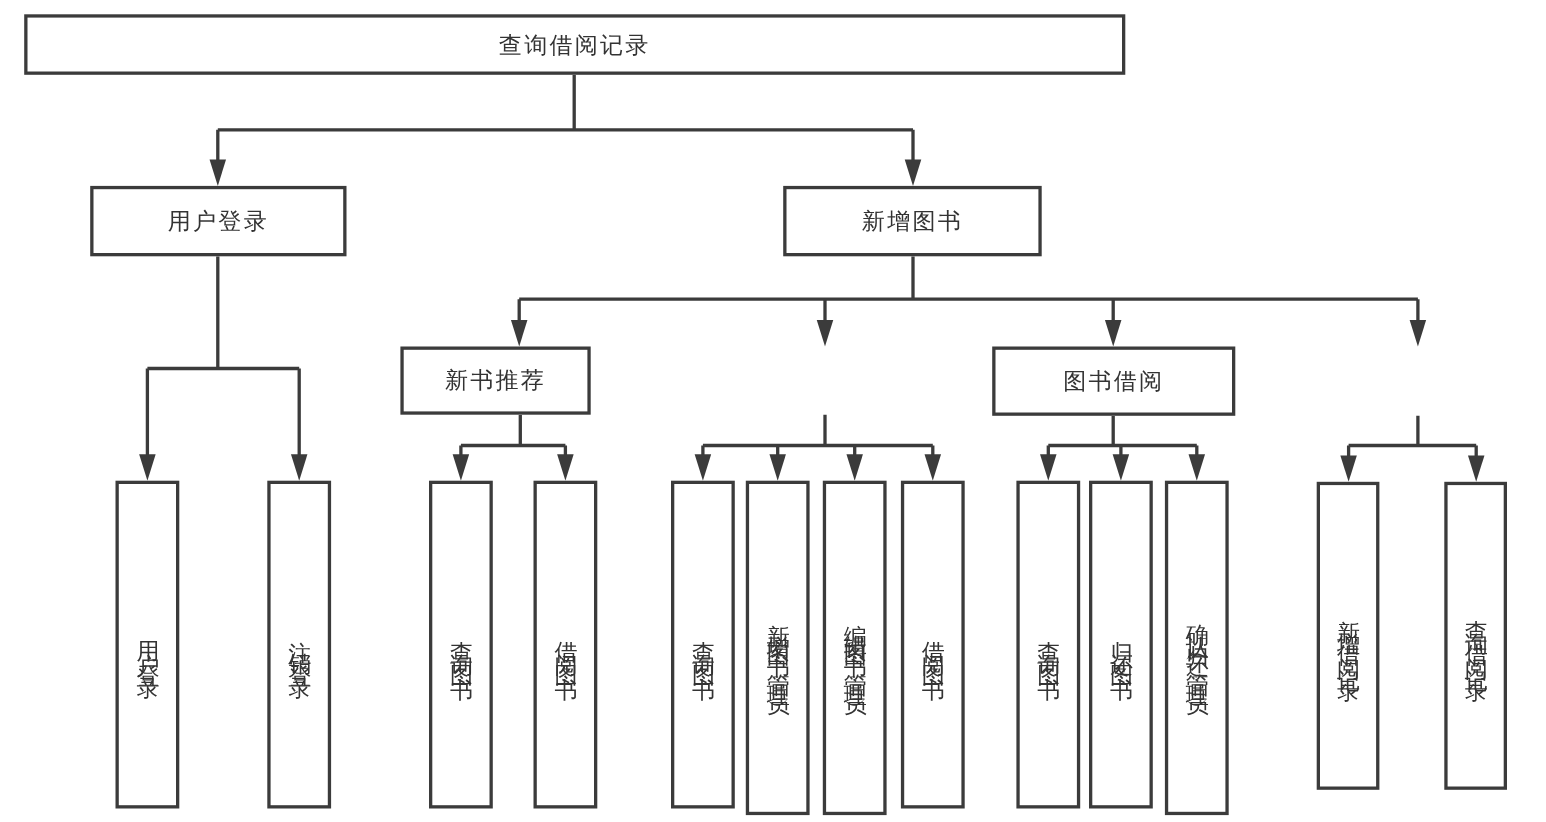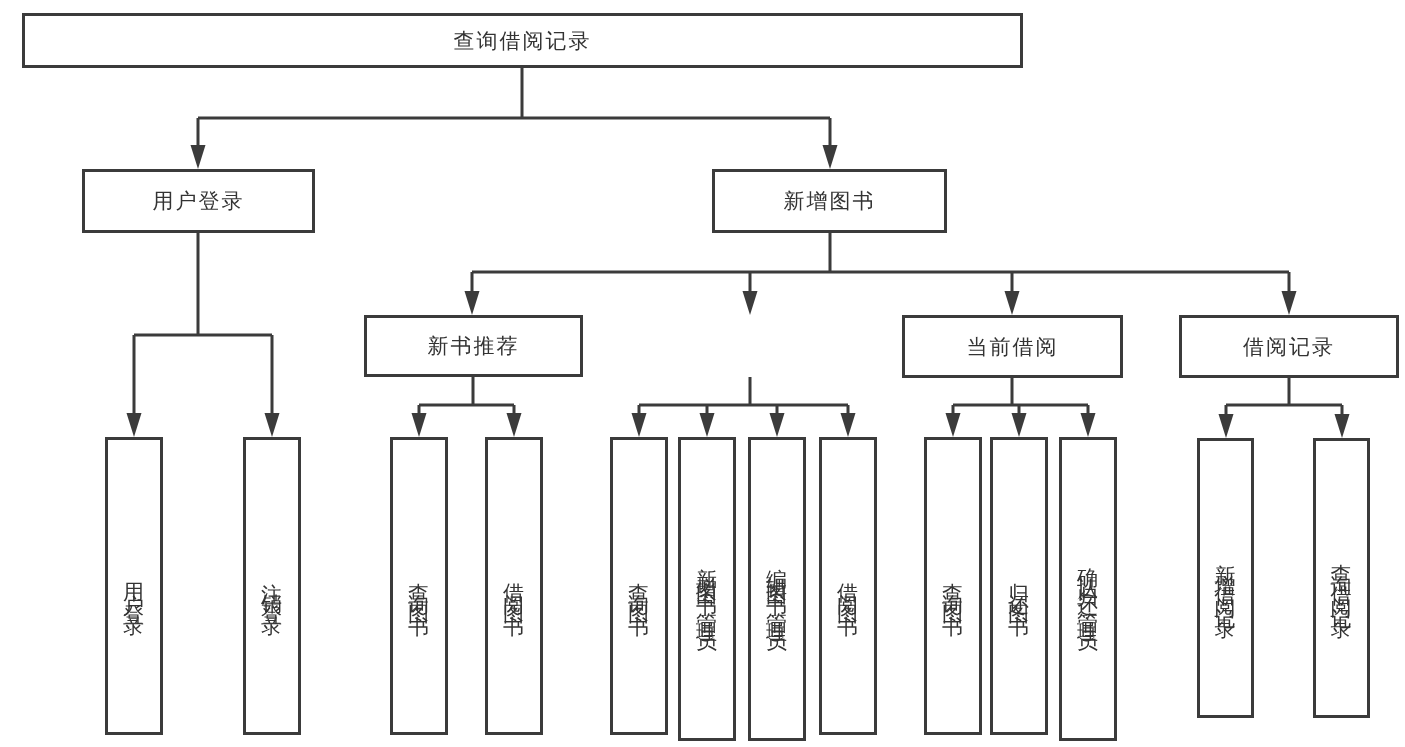--- a/index.html
+++ b/index.html
@@ -84,23 +84,22 @@
     <path stroke-width="3" d="M1289 378 V405 M1226 405 H1342 M1226 405 V419 M1342 405 V419"></path>
     <polygon points="1218.5,414 1233.5,414 1226,438"></polygon>
     <polygon points="1334.5,414 1349.5,414 1342,438"></polygon>
   </svg>
 
   <div class="node" style="left:22px; top:13px; width:1001px; height:55px;">查询借阅记录</div>
 
   <div class="node" style="left:82px; top:169px; width:233px; height:64px;">用户登录</div>
   <div class="node" style="left:712px; top:169px; width:235px; height:64px;">新增图书</div>
 
-  <div class="node" style="left:364px; top:315px; width:219px; height:62px;">新书推荐</div>
-  <div class="node" style="left:902px; top:315px; width:221px; height:63px;">当前借阅</div>
-  <div class="node" style="left:1179px; top:315px; width:220px; height:63px;">借阅记录</div>
+  <div class="node" style="left:364px; top:315px; width:173px; height:62px;">新书推荐</div>
+  <div class="node" style="left:902px; top:315px; width:221px; height:63px;">图书借阅</div>
 
   <div class="node vnode" style="left:105px; top:437px; width:58px; height:298px;">用户登录</div>
   <div class="node vnode" style="left:243px; top:437px; width:58px; height:298px;">注销登录</div>
 
   <div class="node vnode" style="left:390px; top:437px; width:58px; height:298px;">查询图书</div>
   <div class="node vnode" style="left:485px; top:437px; width:58px; height:298px;">借阅图书</div>
 
   <div class="node vnode" style="left:610px; top:437px; width:58px; height:298px;">查询图书</div>
   <div class="node vnode" style="left:678px; top:437px; width:58px; height:304px; letter-spacing:9px;">新增图书（管理员）</div>
   <div class="node vnode" style="left:748px; top:437px; width:58px; height:304px; letter-spacing:9px;">编辑图书（管理员）</div>

